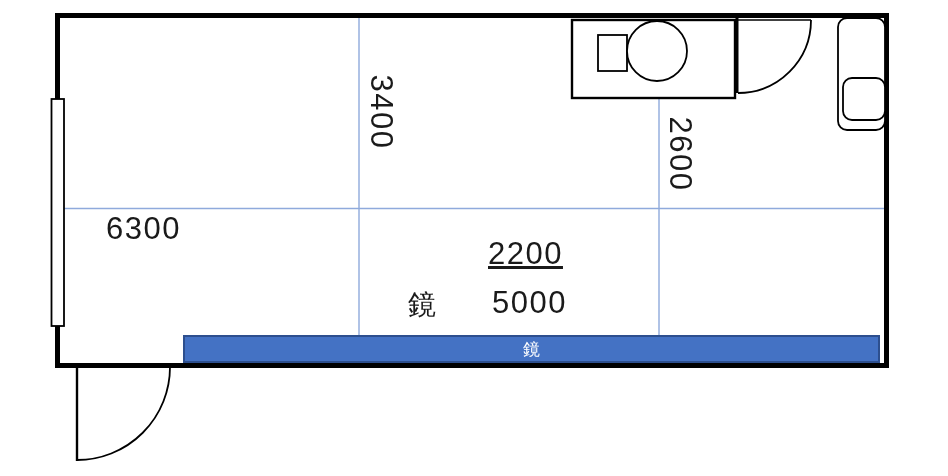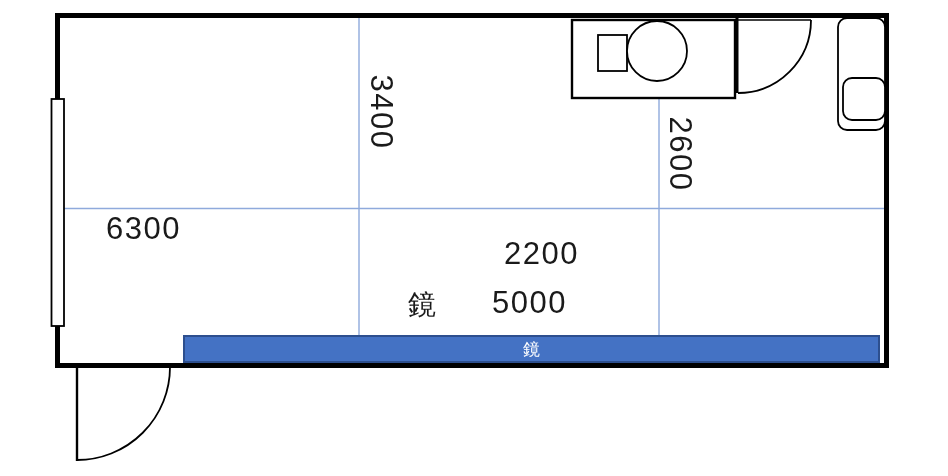--- a/index.html
+++ b/index.html
@@ -94,18 +94,18 @@
   <div class="mirror-bar">
     <span>鏡</span>
   </div>
 
   <div class="dim" style="left:106px; top:212px;">6300</div>
 
   <div class="dim-rot" style="left:381px; top:112px;">3400</div>
 
   <div class="dim-rot" style="left:680px; top:154px;">2600</div>
 
-  <div class="dim" style="left:504px; top:237px;">2200</div>
+  <div class="dim" style="left:488px; top:237px;text-decoration:underline;">2200</div>
 
   <div class="dim cjk" style="left:408px; top:290px;">鏡</div>
   <div class="dim" style="left:492px; top:286px;">5000</div>
 
 </div>
 
 </body></html>

